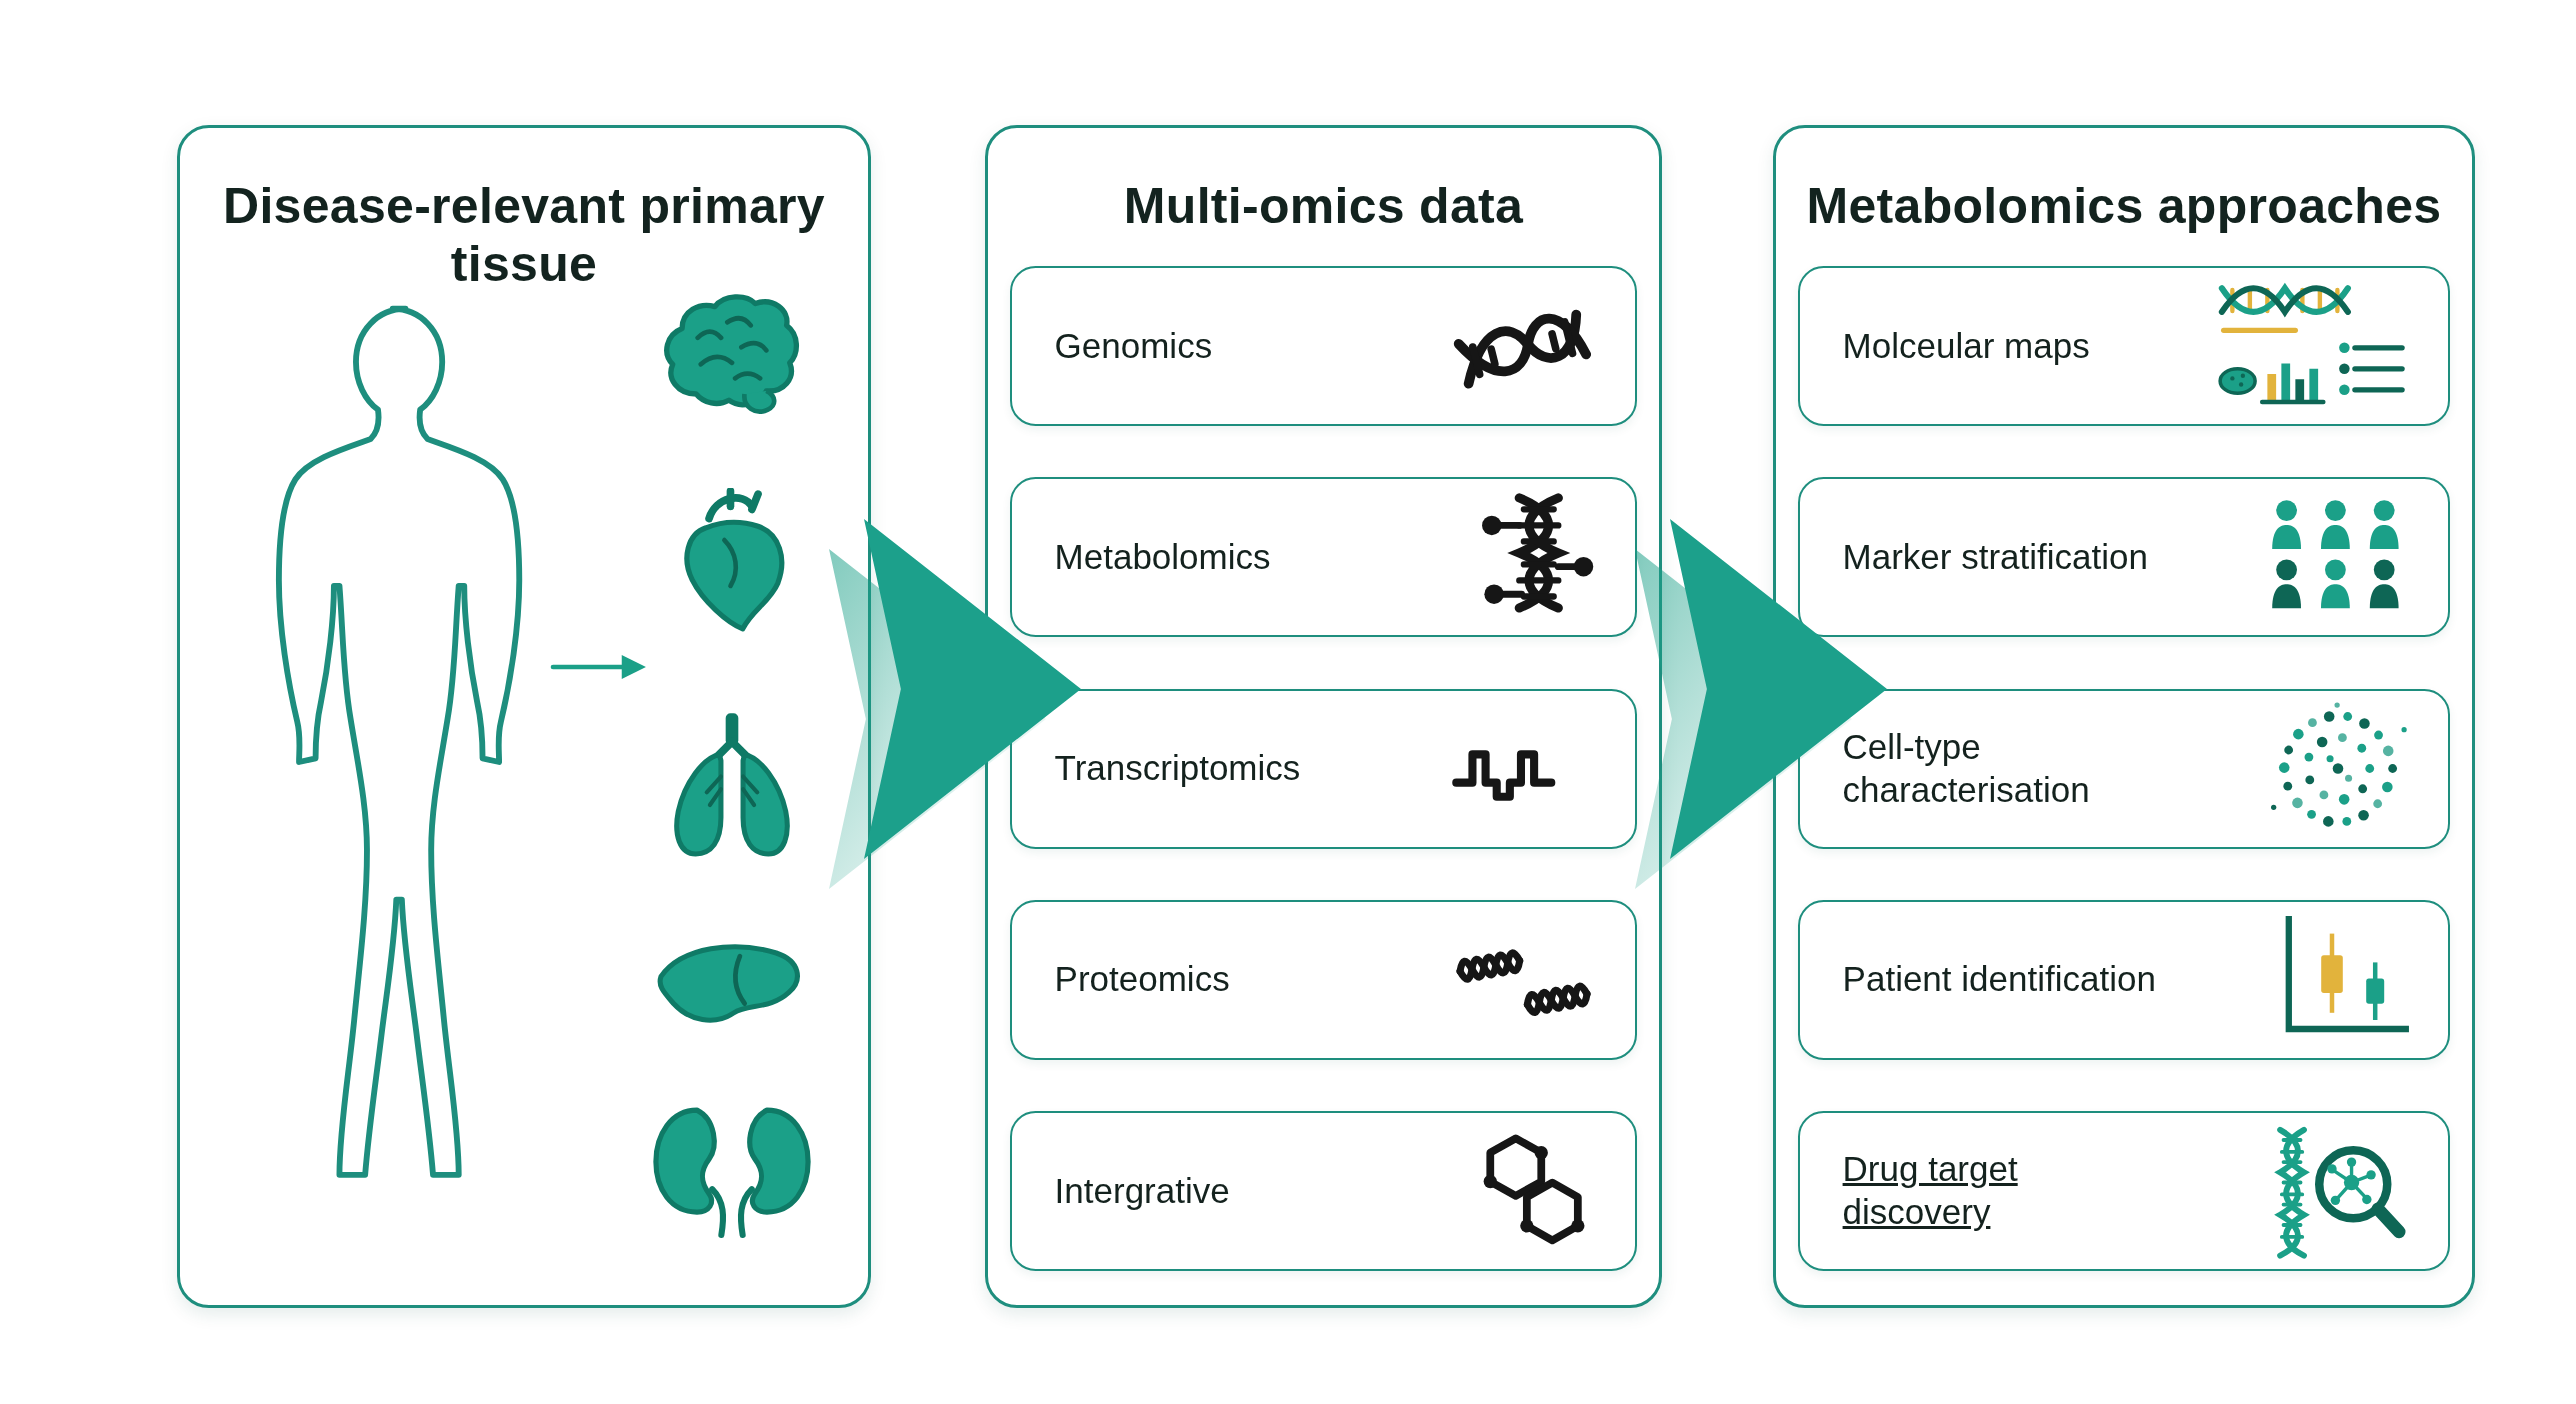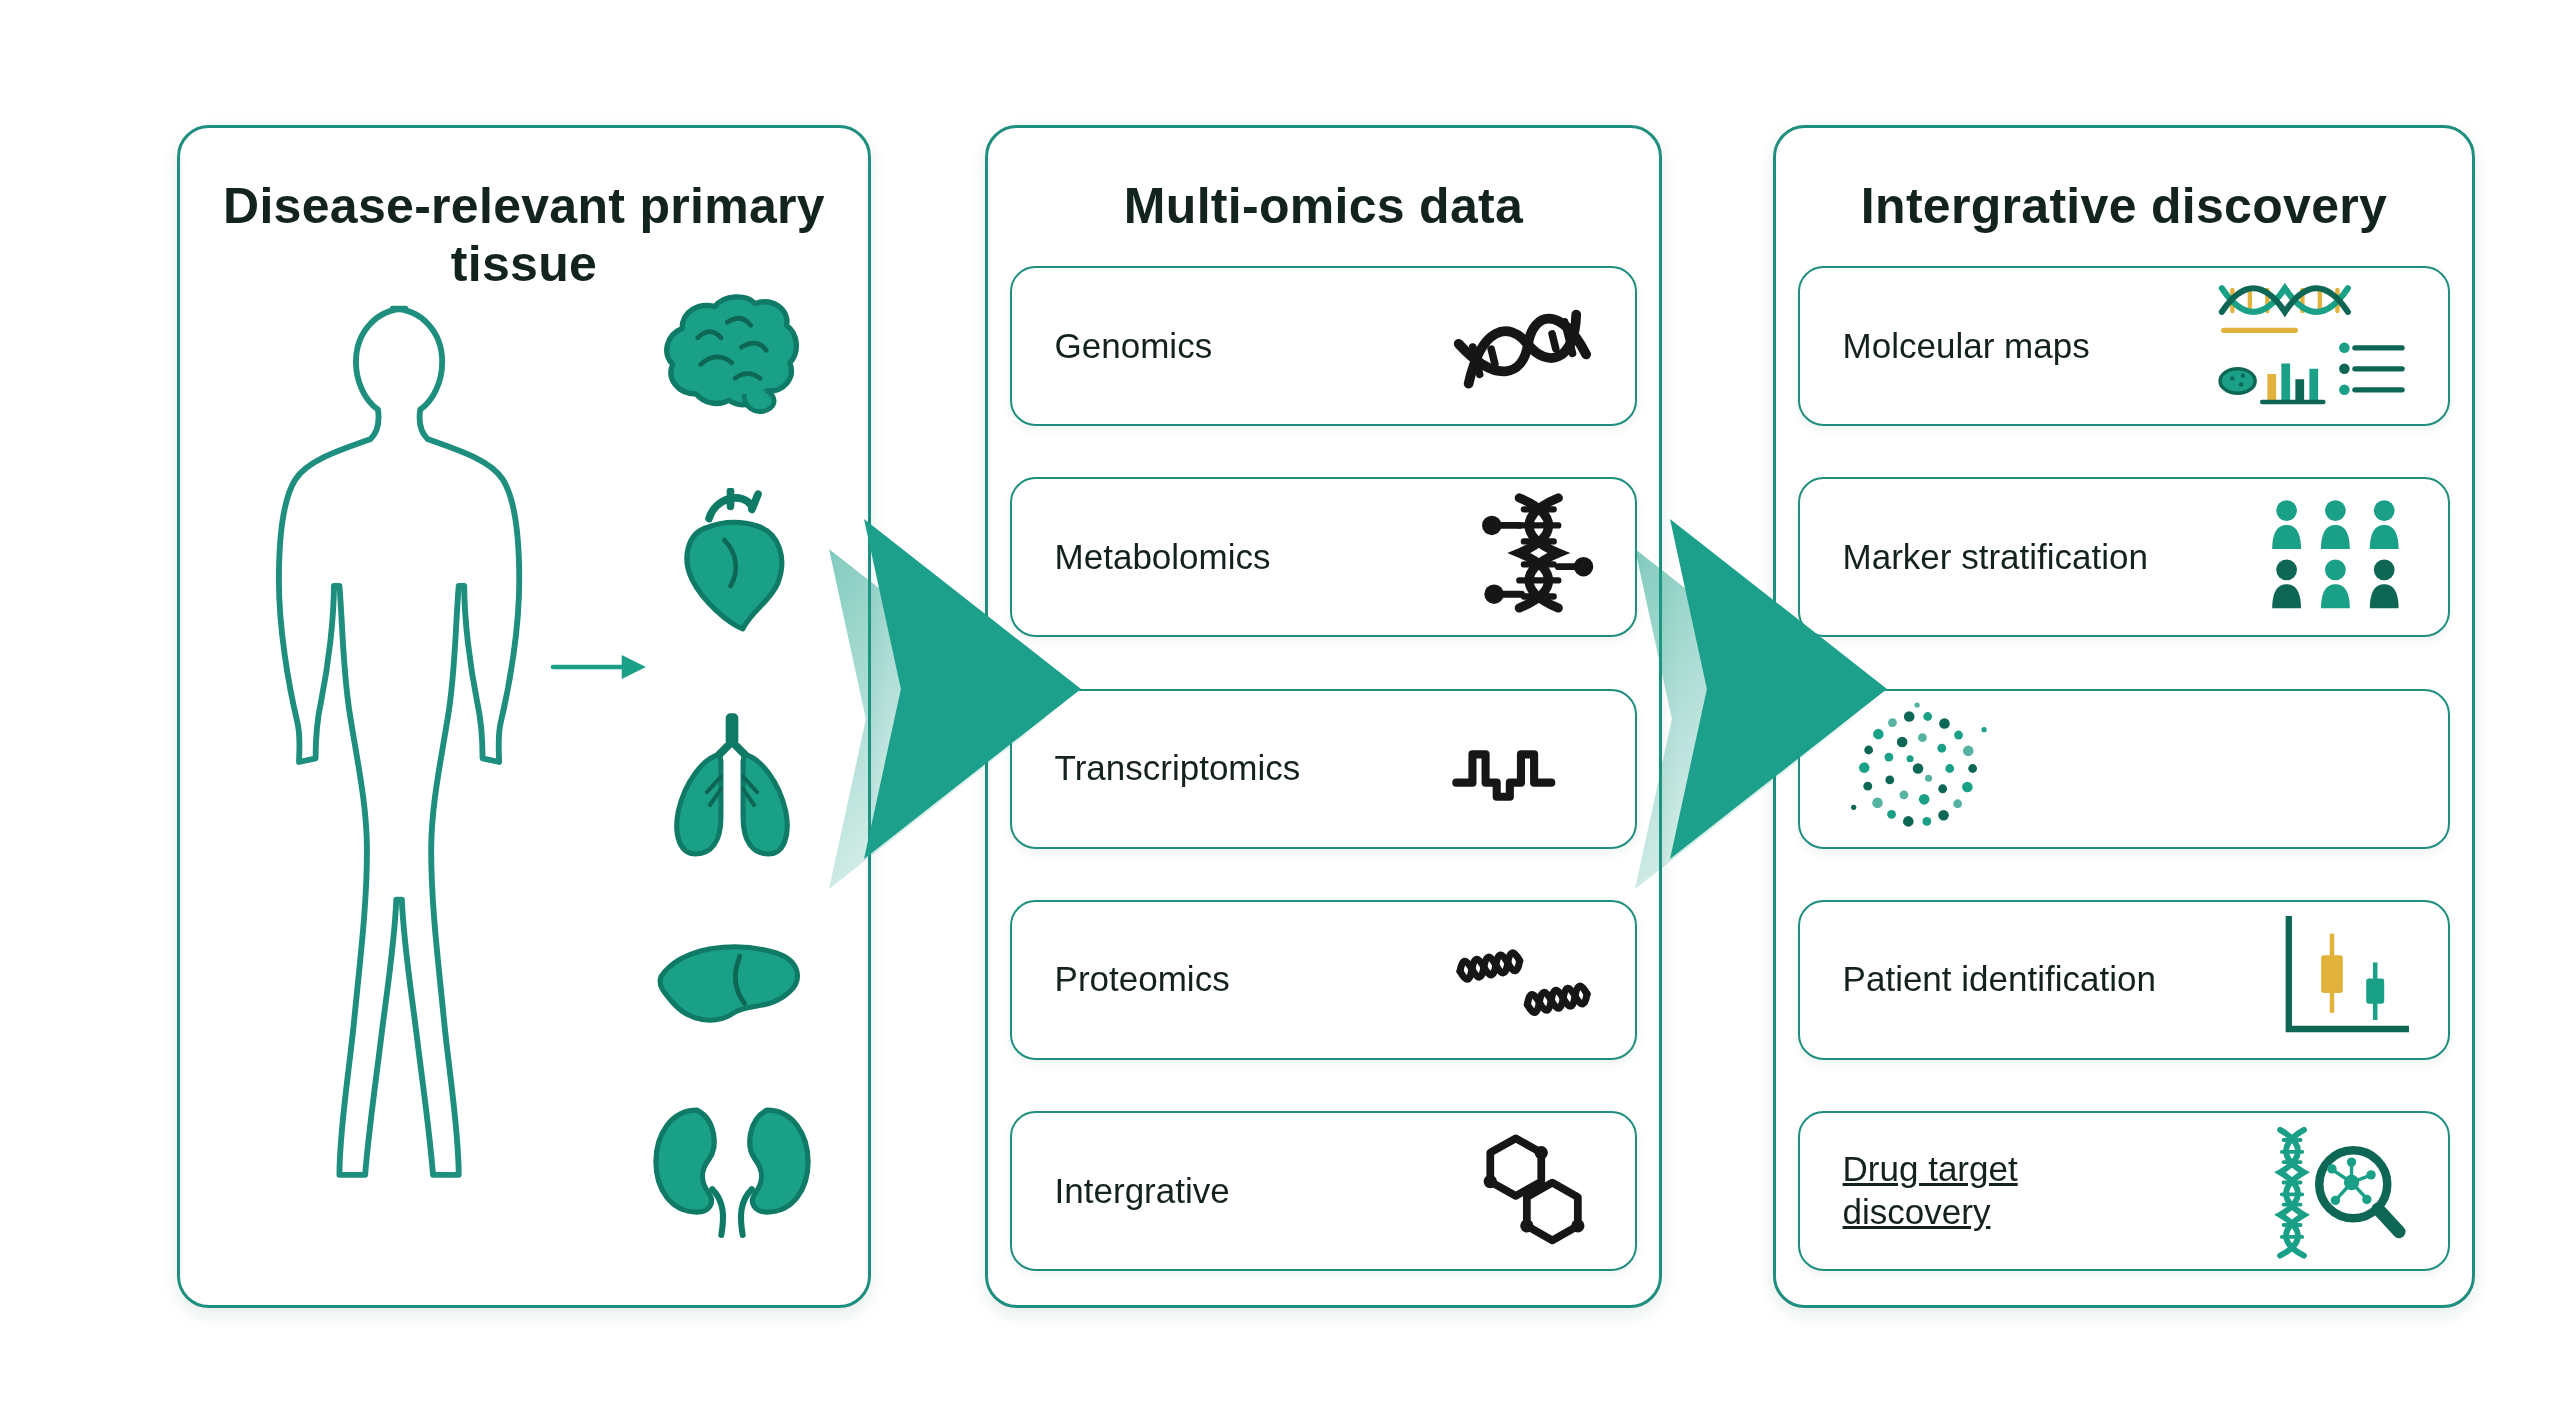--- a/index.html
+++ b/index.html
@@ -209,21 +209,21 @@
             <circle cx="54" cy="91" r="6" fill="#161616"></circle>
             <circle cx="100" cy="91" r="6" fill="#161616"></circle>
           </svg>
         </span>
       </div>
 
     </div>
   </div>
 
   <div class="panel" id="panel-approaches">
-    <div class="panel-title">Intergrative discovery</div>
+    <div class="panel-title">Metabolomics approaches</div>
     <div class="vstack">
 
       <div class="item-box">
         <span class="item-label">Molceular maps</span>
         <span class="item-icon">
           <svg viewBox="0 0 230 160" width="202" height="140">
             <g fill="none" stroke-linecap="round">
               <path d="M24 16 V40 M44 16 V40 M64 16 V40 M104 16 V40 M124 16 V40 M144 16 V40" stroke="#E2B33C" stroke-width="5"></path>
               <path d="M12 14 C36 50 60 50 84 14 C108 50 132 50 156 14" stroke="#1BA088" stroke-width="7"></path>
               <path d="M12 41 C36 5 60 5 84 41 C108 5 132 5 156 41" stroke="#0E6655" stroke-width="7"></path>
@@ -274,20 +274,21 @@
               <g fill="#0E6655">
                   <circle cx="154" cy="96" r="13"></circle>
                   <path d="M136 144 C136 120 145 114 154 114 C163 114 172 120 172 144 Z"></path>
                 </g>
             </g>
           </svg>
         </span>
       </div>
 
       <div class="item-box">
+        <span class="item-label wrap">Cell-type characterisation</span>
         <span class="item-icon">
           <svg viewBox="0 0 170 160" width="150" height="141">
             <circle cx="147" cy="80" r="5" fill="#0E6655"></circle>
               <circle cx="141" cy="101" r="6" fill="#1BA088"></circle>
             <circle cx="130" cy="120" r="5" fill="#56B3A2"></circle>
               <circle cx="114" cy="133" r="6" fill="#0E6655"></circle>
             <circle cx="95" cy="140" r="5" fill="#1BA088"></circle>
               <circle cx="74" cy="140" r="6" fill="#0E6655"></circle>
             <circle cx="55" cy="132" r="5" fill="#1BA088"></circle>
               <circle cx="39" cy="119" r="6" fill="#56B3A2"></circle>

